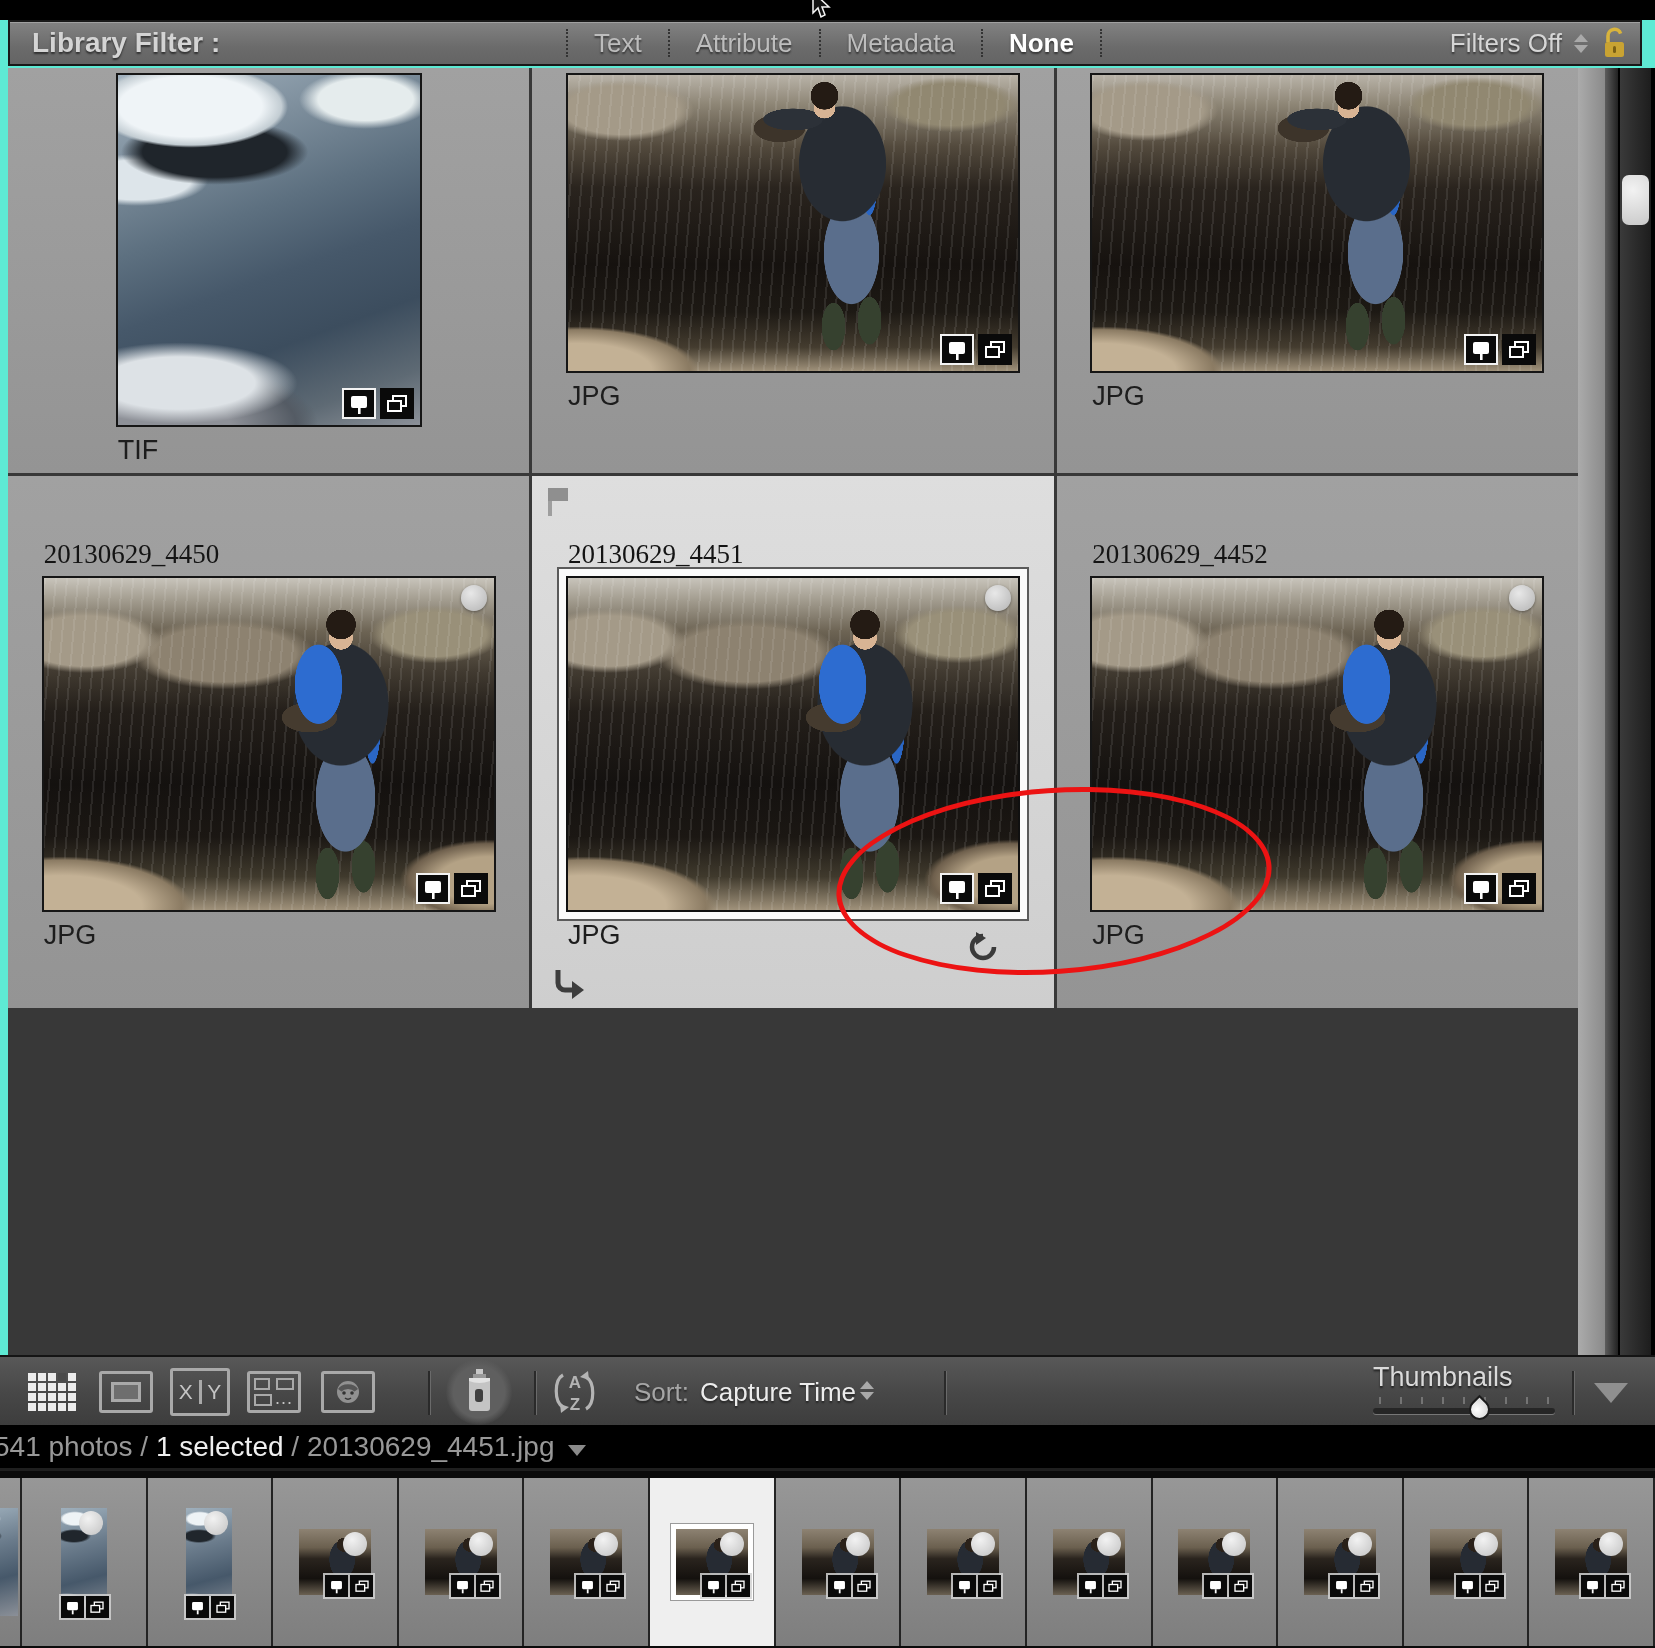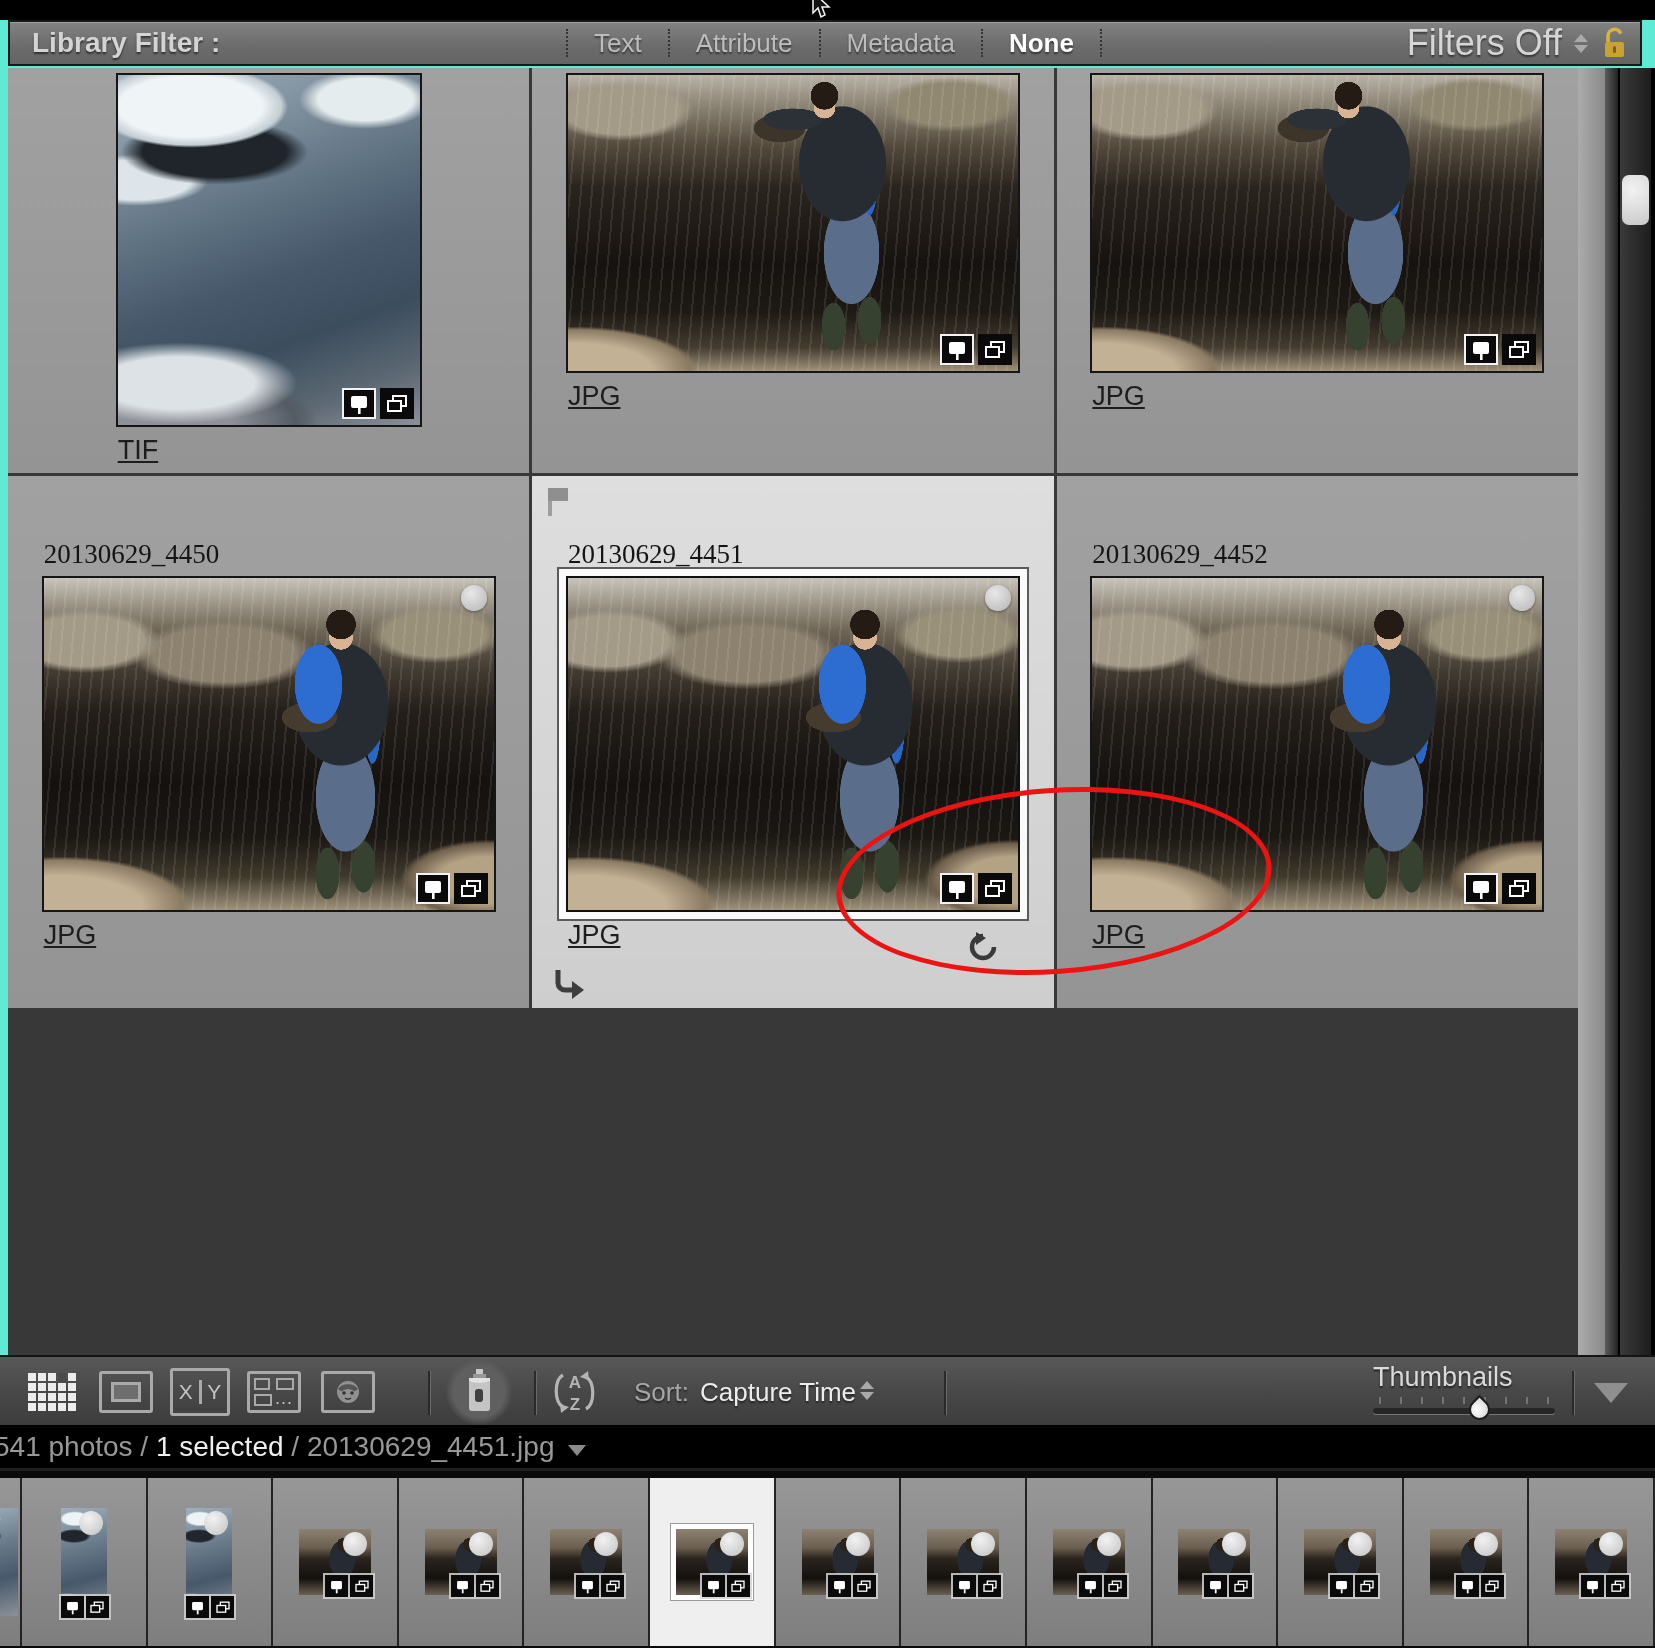--- a/index.html
+++ b/index.html
@@ -13,40 +13,40 @@
   #filter-bar { position:absolute; left:8px; top:20px; width:1634px; height:46px;
     background:linear-gradient(180deg,#828282,#6b6b6b 60%,#646464);
     border:2px solid #191919; box-shadow:inset 0 1px 0 rgba(255,255,255,.25); }
   .fb-title { position:absolute; left:22px; top:0; height:100%; display:flex; align-items:center;
     font-size:28px; font-weight:bold; color:#d4d4d4; text-shadow:0 2px 2px rgba(0,0,0,.55); }
   .fb-tabs { position:absolute; left:556px; top:0; height:100%; display:flex; align-items:center; }
   .fb-sep { height:28px; border-left:2px dotted #333; }
   .fb-tab { padding:0 26px; font-size:26px; color:#bdbdbd; text-shadow:0 2px 2px rgba(0,0,0,.5); cursor:default; }
   .fb-tab.active { color:#ffffff; font-weight:bold; }
   .fb-right { position:absolute; right:12px; top:0; height:100%; display:flex; align-items:center; gap:12px; }
-  .fb-filters { font-size:36px; color:#d6d6d6; text-shadow:0 2px 2px rgba(0,0,0,.5); }
+  .fb-filters { font-size:26px; color:#d6d6d6; text-shadow:0 2px 2px rgba(0,0,0,.5); }
   .updown { display:flex; flex-direction:column; gap:3px; }
   .updown i { display:block; width:0; height:0; border-left:7px solid transparent; border-right:7px solid transparent; }
   .updown i.up { border-bottom:8px solid #a9a9a9; }
   .updown i.dn { border-top:8px solid #a9a9a9; }
 
   
   #grid { position:absolute; left:8px; top:68px; width:1570px; height:1287px; background:#383838; overflow:hidden; }
   .grow { position:absolute; left:0; right:0; display:flex; gap:3px; }
   .grow1 { top:0; height:405px; }
   .grow2 { top:408px; height:532px; }
   .grow3 { top:943px; height:344px; }
   .cell { flex:1; position:relative; background:linear-gradient(180deg,#a1a1a1,#949494); overflow:hidden; }
   .cell.sel { background:linear-gradient(180deg,#dedede,#cecece); }
   .inner { width:450px; margin:0 auto; position:relative; }
   .inner.narrow { width:302px; }
   .fname { font-size:27px; color:#141414; height:32px; line-height:32px; }
   .grow2 .fname { margin-top:62px;font-family:Liberation Serif, serif; }
   .grow3 .fname { margin-top:26px; }
-  .fmt { font-size:27px; color:#1d1d1d; margin-top:10px;text-decoration:underline; }
+  .fmt { font-size:27px; color:#1d1d1d; margin-top:10px; }
   .photo { position:relative; width:450px; height:332px; box-shadow:0 0 0 2px #161616; }
   .photo.tall { width:302px; height:350px; }
   .photo.short { height:296px; }
   .grow1 .photo { margin-top:7px; }
   .grow2 .photo, .grow3 .photo { margin-top:8px; }
   .sel .photo { box-shadow:0 0 0 2px #101010, 0 0 0 9px #fafafa, 0 0 0 11px #5a5a5a; }
   .circle { position:absolute; top:7px; right:7px; width:26px; height:26px; border-radius:50%;
     background:radial-gradient(circle at 38% 32%, #e8e8e8, #b4b4b4); box-shadow:0 1px 3px rgba(0,0,0,.4); }
   .badges { position:absolute; right:6px; bottom:6px; display:flex; gap:4px; }
   .badge { width:34px; height:31px; background:#0a0a0a; display:flex; align-items:center; justify-content:center; }

